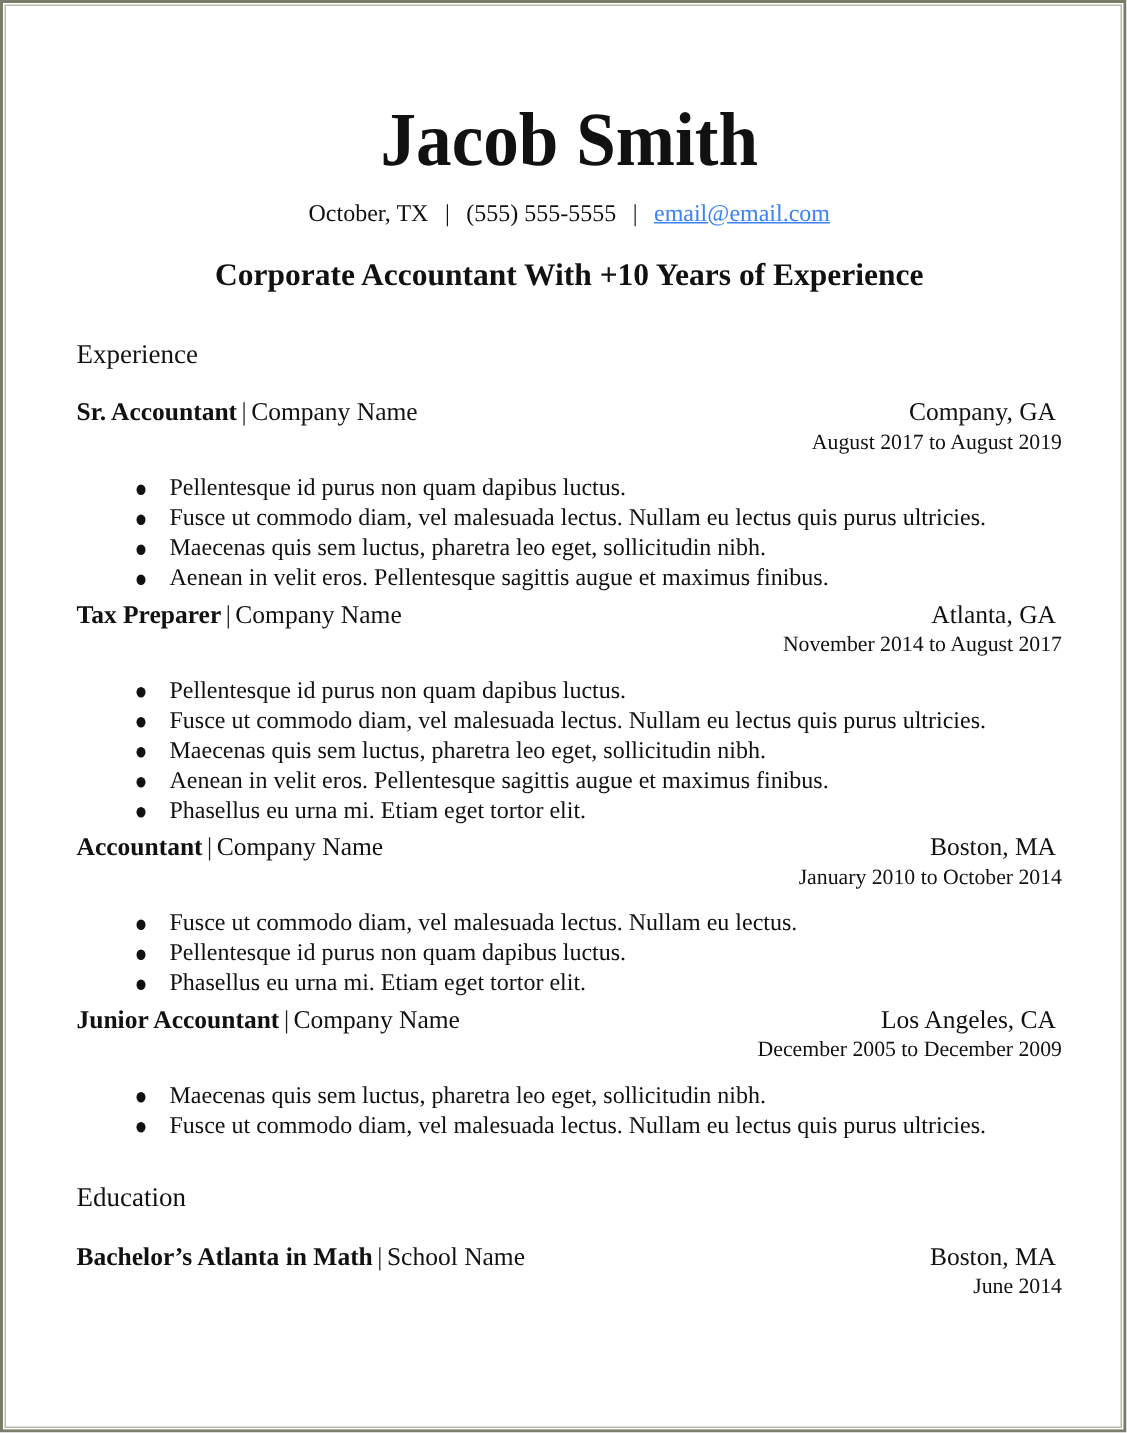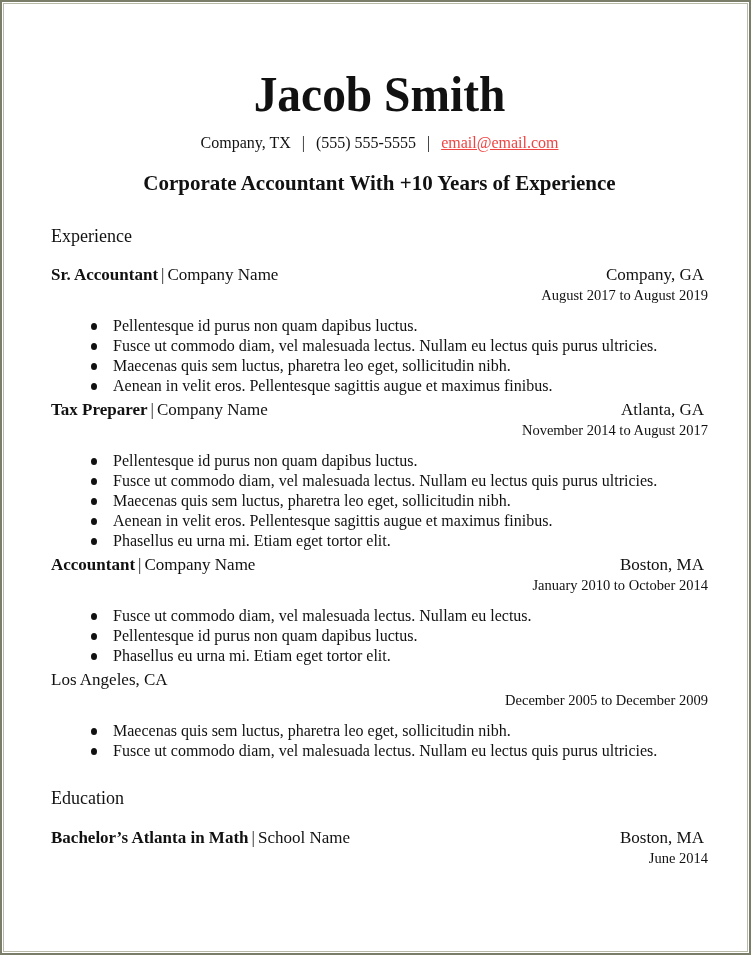--- a/index.html
+++ b/index.html
@@ -17,21 +17,21 @@
     .name {
       position: absolute; top: 64px; left: 0; width: 657px; text-align: center;
       font-size: 51px; font-weight: bold; line-height: 60px; letter-spacing: 0px;
       transform: scaleX(0.93); transform-origin: center;
     }
     .contact {
       position: absolute; top: 133px; left: 0; width: 657px; text-align: center;
       font-size: 16px; line-height: 20px;
     }
     .contact .sep { padding: 0 11px; }
-    .contact a { color: #ef4444; text-decoration: underline; }
+    .contact a { color: #3b82f6; text-decoration: underline; }
     .headline {
       position: absolute; top: 170px; left: 0; width: 657px; text-align: center;
       font-size: 21px; font-weight: bold; line-height: 26px;
     }
     .section-title {
       position: absolute; left: 0; font-size: 18px; line-height: 30px; font-weight: normal;
     }
     .job { position: absolute; left: 0; width: 657px; }
     .job-row {
       display: flex; justify-content: space-between; align-items: flex-start;
@@ -56,21 +56,21 @@
 </head>
 <body>
 
 <div class="frame"></div>
 
 <div class="page">
 
   <div class="name">Jacob Smith</div>
 
   <div class="contact">
-    <span>Company, TX</span><span class="sep">|</span><span>(555) 555-5555</span><span class="sep">|</span><a href="#">email@email.com</a>
+    <span>October, TX</span><span class="sep">|</span><span>(555) 555-5555</span><span class="sep">|</span><a href="#">email@email.com</a>
   </div>
 
   <div class="headline">Corporate Accountant With +10 Years of Experience</div>
 
   <div class="section-title" style="top:221px;">Experience</div>
 
   <div class="job" style="top:265px;">
     <div class="job-row">
       <span><span class="title">Sr. Accountant</span><span class="pipe">|</span><span>Company Name</span></span>
       <span class="loc">Company, GA</span>
@@ -107,20 +107,21 @@
     <div class="dates">January 2010 to October 2014</div>
     <ul class="bullets">
       <li>Fusce ut commodo diam, vel malesuada lectus. Nullam eu lectus.</li>
       <li>Pellentesque id purus non quam dapibus luctus.</li>
       <li>Phasellus eu urna mi. Etiam eget tortor elit.</li>
     </ul>
   </div>
 
   <div class="job" style="top:670px;">
     <div class="job-row">
+      <span><span class="title">Junior Accountant</span><span class="pipe">|</span><span>Company Name</span></span>
       <span class="loc">Los Angeles, CA</span>
     </div>
     <div class="dates">December 2005 to December 2009</div>
     <ul class="bullets">
       <li>Maecenas quis sem luctus, pharetra leo eget, sollicitudin nibh.</li>
       <li>Fusce ut commodo diam, vel malesuada lectus. Nullam eu lectus quis purus ultricies.</li>
     </ul>
   </div>
 
   <div class="section-title" style="top:783px;">Education</div>

